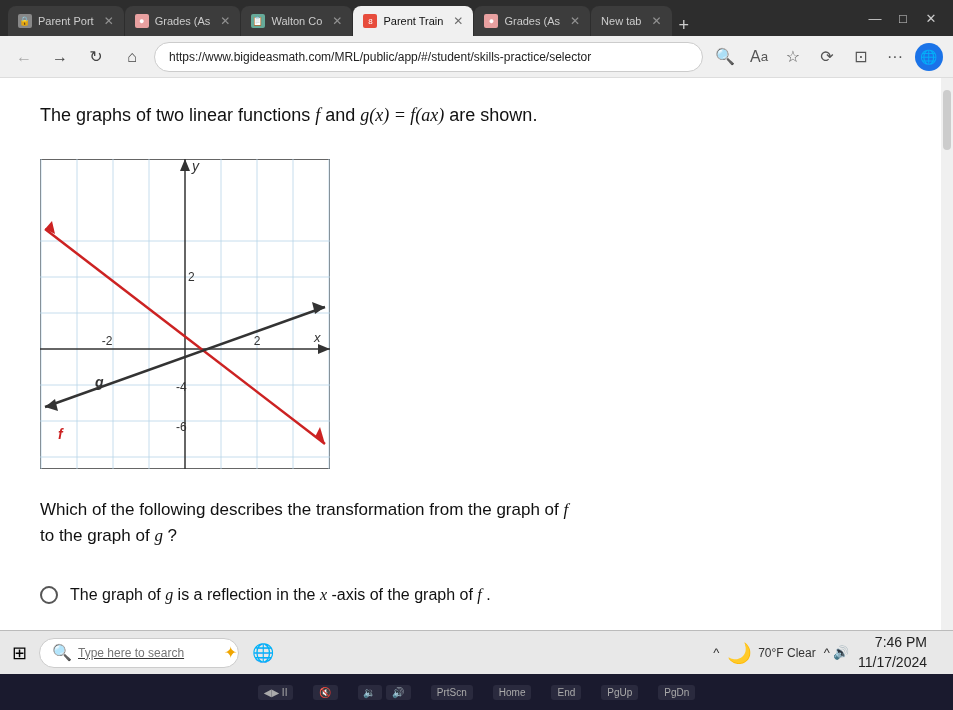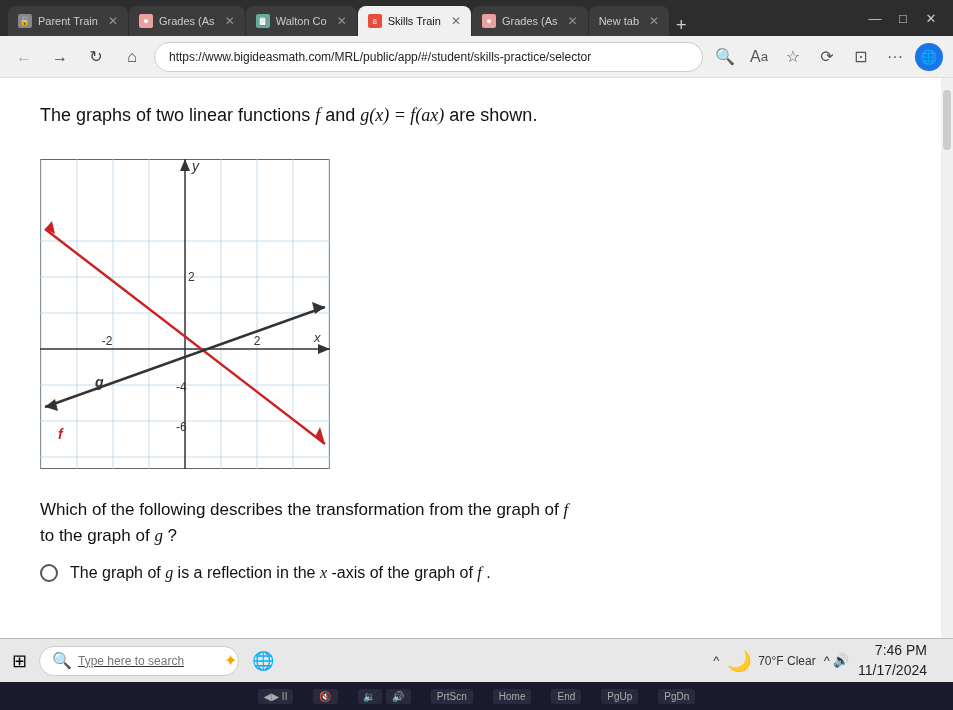--- a/index.html
+++ b/index.html
@@ -208,21 +208,21 @@
 
     
     svg.graph {
       display: block;
     }
 
     .question-text {
       font-size: 17px;
       line-height: 1.5;
       color: #111;
-      margin-bottom: 13px;
+      margin-bottom: 35px;
     }
 
     .answer-option {
       display: flex;
       align-items: flex-start;
       gap: 12px;
       margin-bottom: 0;
       font-size: 16px;
       color: #111;
       line-height: 1.5;
@@ -334,21 +334,21 @@
       width: 10px;
       height: 32px;
       display: flex;
       align-items: center;
       justify-content: center;
       cursor: pointer;
     }
 
     
     .keyboard-bar {
-      height: 28px;
+      height: 36px;
       background: #1a1a2e;
       display: flex;
       align-items: center;
       justify-content: center;
       gap: 20px;
       flex-shrink: 0;
     }
     .key-item {
       color: #888;
       font-size: 11px;
@@ -364,36 +364,36 @@
       font-size: 10px;
     }
   </style>
 </head>
 <body>
 
 <div class="title-bar">
   <div class="tabs-container">
     <div class="tab">
       <span class="tab-icon">🔒</span>
-      <span>Parent Train</span>
+      <span>Parent Port</span>
       <span class="tab-close">✕</span>
     </div>
     <div class="tab">
       <span class="tab-icon" style="background:#e8a0a0;">●</span>
       <span>Grades (As</span>
       <span class="tab-close">✕</span>
     </div>
     <div class="tab">
       <span class="tab-icon" style="background:#6a9;">📋</span>
       <span>Walton Co</span>
       <span class="tab-close">✕</span>
     </div>
     <div class="tab active">
       <span class="tab-icon" style="background:#e74c3c; color:white; font-size:8px;">8</span>
-      <span>Skills Train</span>
+      <span>Parent Train</span>
       <span class="tab-close">✕</span>
     </div>
     <div class="tab">
       <span class="tab-icon" style="background:#e8a0a0;">●</span>
       <span>Grades (As</span>
       <span class="tab-close">✕</span>
     </div>
     <div class="tab">
       <span>New tab</span>
       <span class="tab-close">✕</span>

